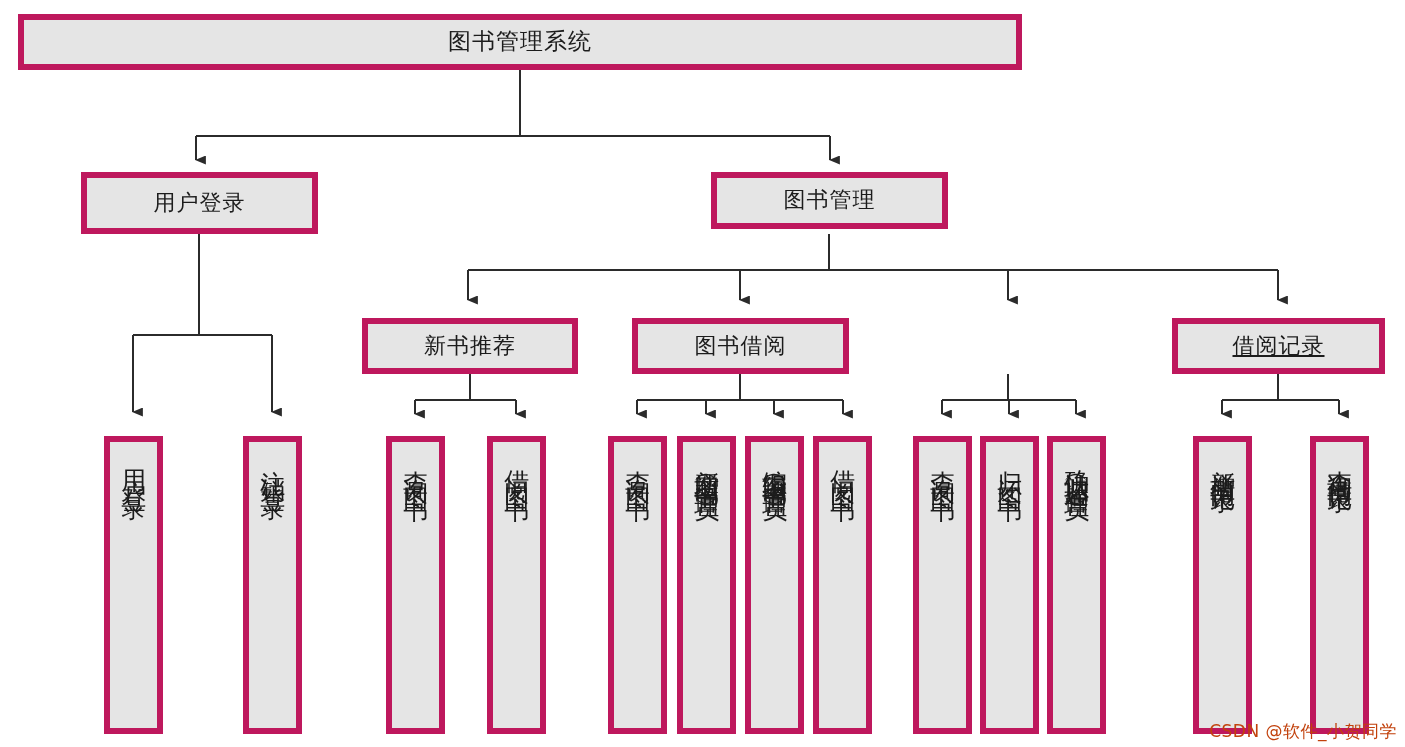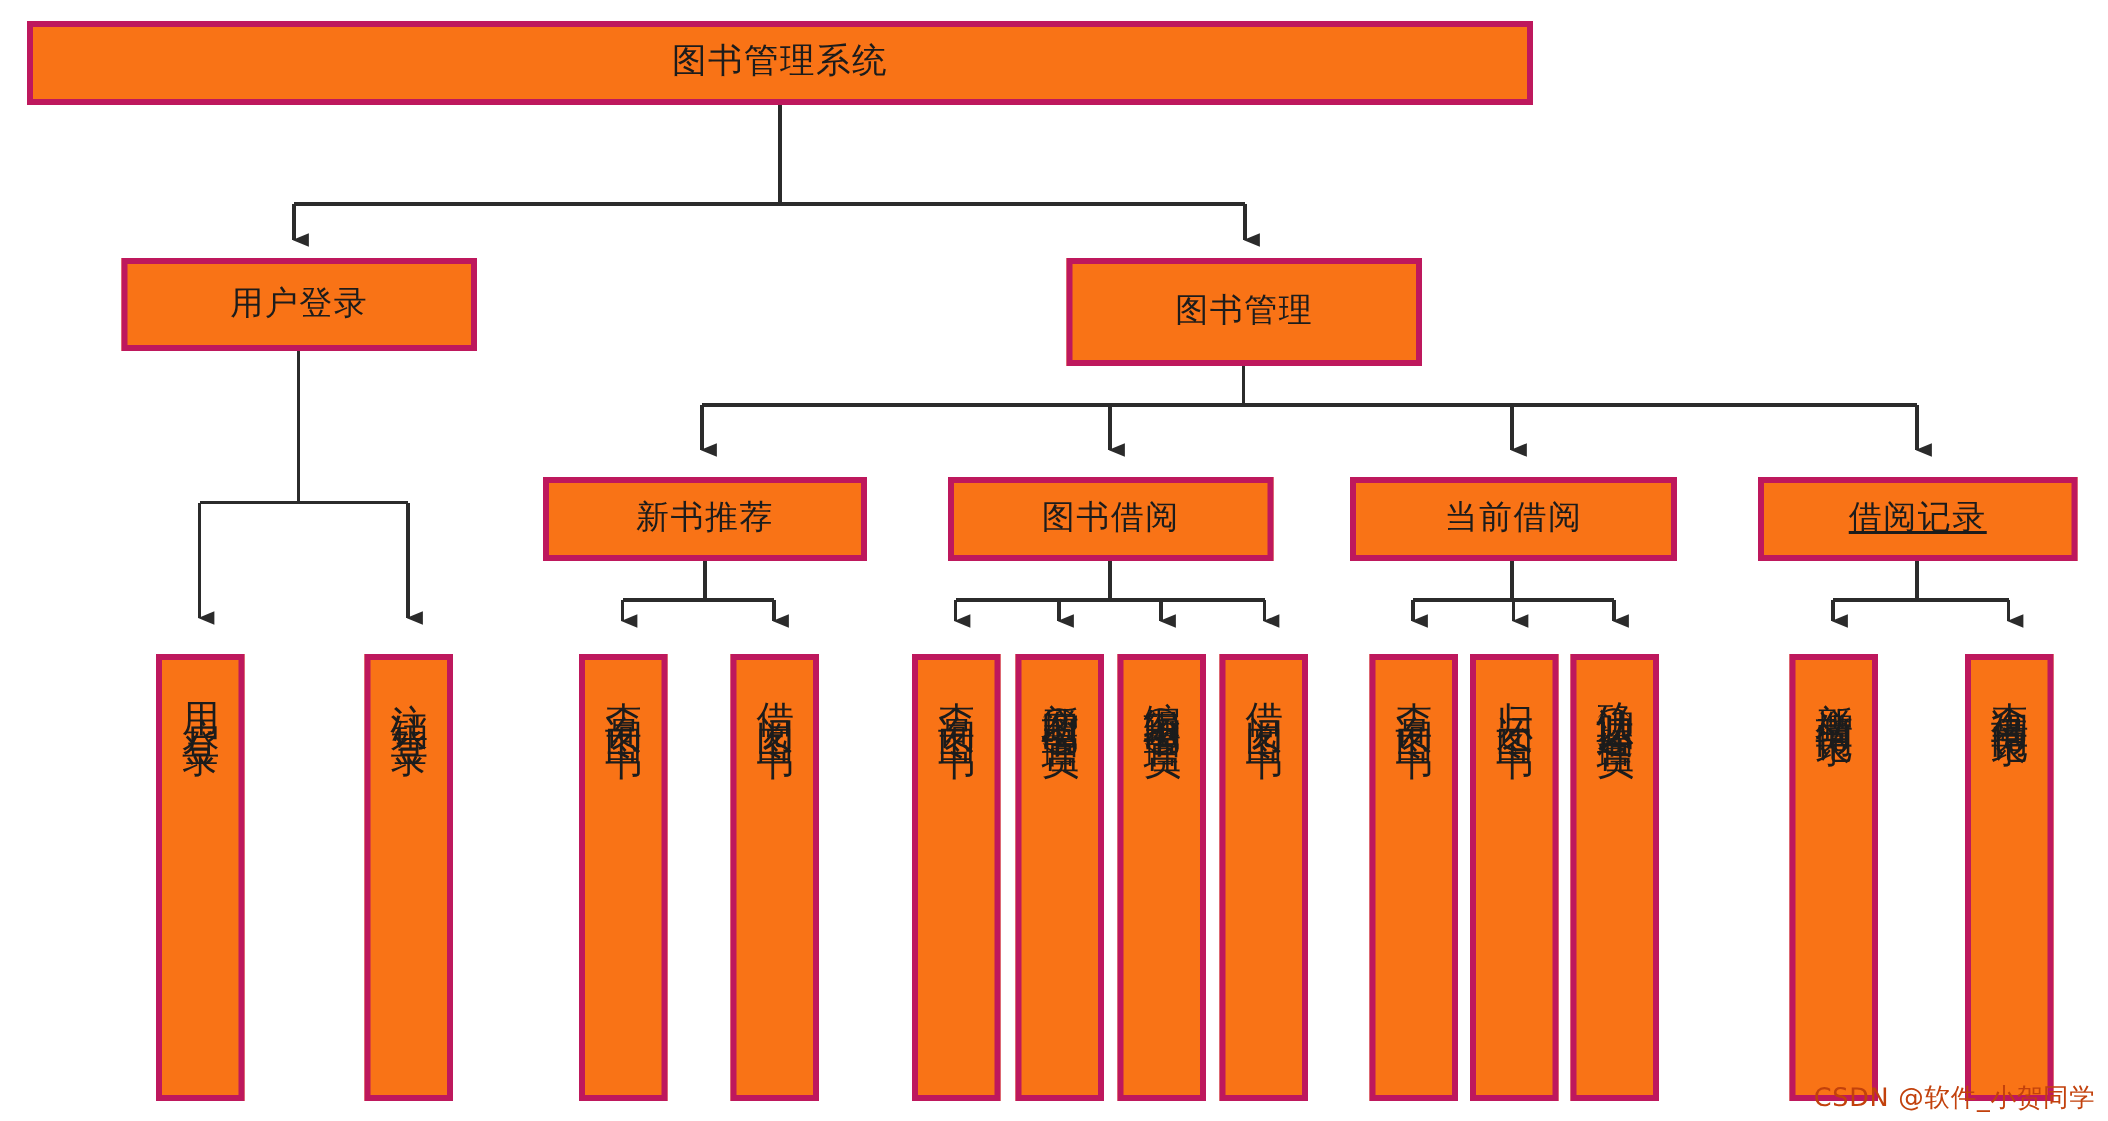--- a/index.html
+++ b/index.html
@@ -12,22 +12,22 @@
   }
   #stage{position:relative;width:1405px;height:747px;}
 
   
   #wires{position:absolute;left:0;top:0;width:1405px;height:747px;}
 
   
   .node{
     position:absolute;
     box-sizing:border-box;
-    background:#f97316;
-    border:4px solid #be185d;
+    background:#e5e5e5;
+    border:6px solid #be185d;
     display:flex;
     align-items:center;
     justify-content:center;
     color:#1c1c1c;
   }
   .node .label{
     display:block;
     text-align:center;
     line-height:1.12;
     white-space:nowrap;
@@ -125,35 +125,32 @@
   </svg>
 
   <div class="node horiz root" style="left:18px;top:14px;width:1004px;height:56px;">
     <span class="label">图书管理系统</span>
   </div>
 
   <div class="node horiz" style="left:81px;top:172px;width:237px;height:62px;">
     <span class="label">用户登录</span>
   </div>
 
-  <div class="node horiz" style="left:711px;top:172px;width:237px;height:72px;">
+  <div class="node horiz" style="left:711px;top:172px;width:237px;height:57px;">
     <span class="label">图书管理</span>
   </div>
 
   <div class="node horiz" style="left:362px;top:318px;width:216px;height:56px;">
     <span class="label">新书推荐</span>
   </div>
 
   <div class="node horiz" style="left:632px;top:318px;width:217px;height:56px;">
     <span class="label">图书借阅</span>
   </div>
 
-  <div class="node horiz" style="left:900px;top:318px;width:218px;height:56px;">
-    <span class="label">当前借阅</span>
-  </div>
 
   <div class="node horiz" style="left:1172px;top:318px;width:213px;height:56px;text-decoration:underline;">
     <span class="label">借阅记录</span>
   </div>
 
   <div class="node vert short" style="left:104px;top:436px;width:59px;height:298px;">
     <span class="label">用户登录</span>
   </div>
 
   <div class="node vert short" style="left:243px;top:436px;width:59px;height:298px;">

